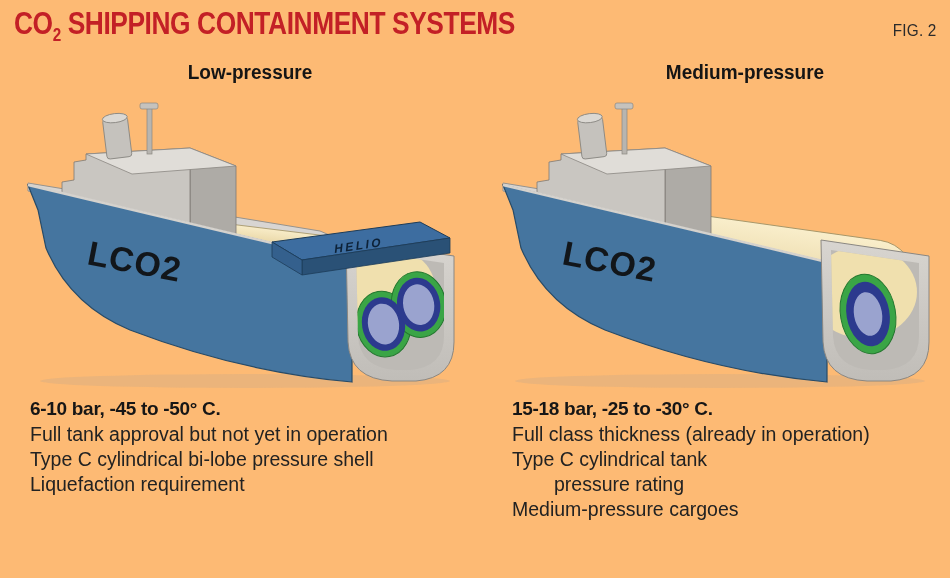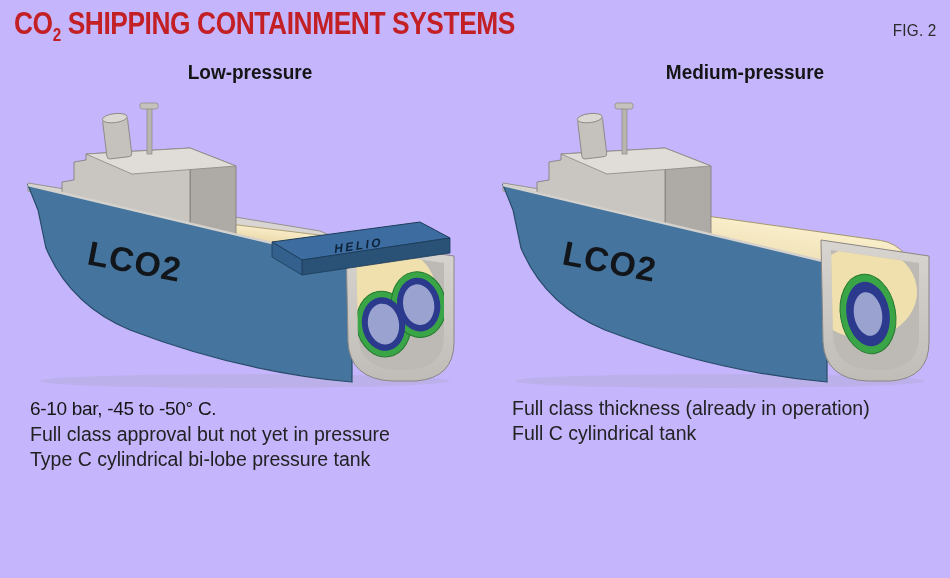--- a/index.html
+++ b/index.html
@@ -1,33 +1,33 @@
 <!DOCTYPE html>
 <html><head>
 <meta charset="utf-8">
 <style>
   html,body{margin:0;padding:0;background:#fff;}
-  .figure{position:relative;width:950px;height:578px;background:#c4b5fd;overflow:hidden;
+  .figure{position:relative;width:950px;height:578px;background:#fdba74;overflow:hidden;
           font-family:"Liberation Sans",sans-serif;color:#1f1f1f;}
   .title{position:absolute;left:14px;top:6px;font-size:31px;font-weight:bold;color:#c32026;
          transform:scaleX(0.85);transform-origin:left top;letter-spacing:-0.5px;white-space:nowrap;}
   .title .sub{font-size:0.58em;vertical-align:-0.38em;}
   .fig-label{position:absolute;right:14px;top:21px;font-size:17px;color:#2b2b2b;
              transform:scaleX(0.9);transform-origin:right top;letter-spacing:0.2px;}
   .panel-heading{position:absolute;top:61px;font-size:20px;font-weight:bold;color:#151515;
                  transform:translateX(-50%) scaleX(0.95);white-space:nowrap;}
   .heading-low{left:250px;}
   .heading-med{left:745px;}
   .ship-svg{position:absolute;top:90px;width:475px;height:300px;}
   .ship-low{left:0;}
   .ship-med{left:475px;}
   .specs{position:absolute;top:396px;}
   .specs-low{left:30px;width:450px;}
   .specs-med{left:512px;width:430px;}
-  .spec-title{font-size:19px;font-weight:normal;line-height:26px;letter-spacing:-0.3px;color:#161616;}
+  .spec-title{font-size:19px;font-weight:bold;line-height:26px;letter-spacing:-0.3px;color:#161616;}
   .spec-line{font-size:19.5px;line-height:25px;color:#222222;}
   .spec-line.indent{padding-left:42px;}
   svg text{font-family:"Liberation Sans",sans-serif;}
 </style>
 </head>
 <body>
 
 <div class="figure">
 
   <div class="title"><span>CO</span><span class="sub">2</span><span> SHIPPING CONTAINMENT SYSTEMS</span></div>
@@ -160,25 +160,29 @@
           <ellipse cx="393" cy="224" rx="21.5" ry="32.5" fill="#2c3a8e"></ellipse>
           <ellipse cx="393" cy="224" rx="14" ry="22" fill="#9aa3cf"></ellipse>
         </g>
       </g>
     </g>
   </svg>
 
   <div class="specs specs-low">
     <div class="spec-title">6-10 bar, -45 to -50° C.</div>
     <div>
-        <div class="spec-line">Full class approval but not yet in pressure</div>
-        <div class="spec-line">Type C cylindrical bi-lobe pressure tank</div>
+        <div class="spec-line">Full tank approval but not yet in operation</div>
+        <div class="spec-line">Type C cylindrical bi-lobe pressure shell</div>
+        <div class="spec-line">Liquefaction requirement</div>
       </div>
   </div>
 
   <div class="specs specs-med">
+    <div class="spec-title">15-18 bar, -25 to -30° C.</div>
     <div>
         <div class="spec-line">Full class thickness (already in operation)</div>
-        <div class="spec-line">Full C cylindrical tank</div>
+        <div class="spec-line">Type C cylindrical tank</div>
+        <div class="spec-line indent">pressure rating</div>
+        <div class="spec-line">Medium-pressure cargoes</div>
       </div>
   </div>
 
 </div>
 
 </body></html>

